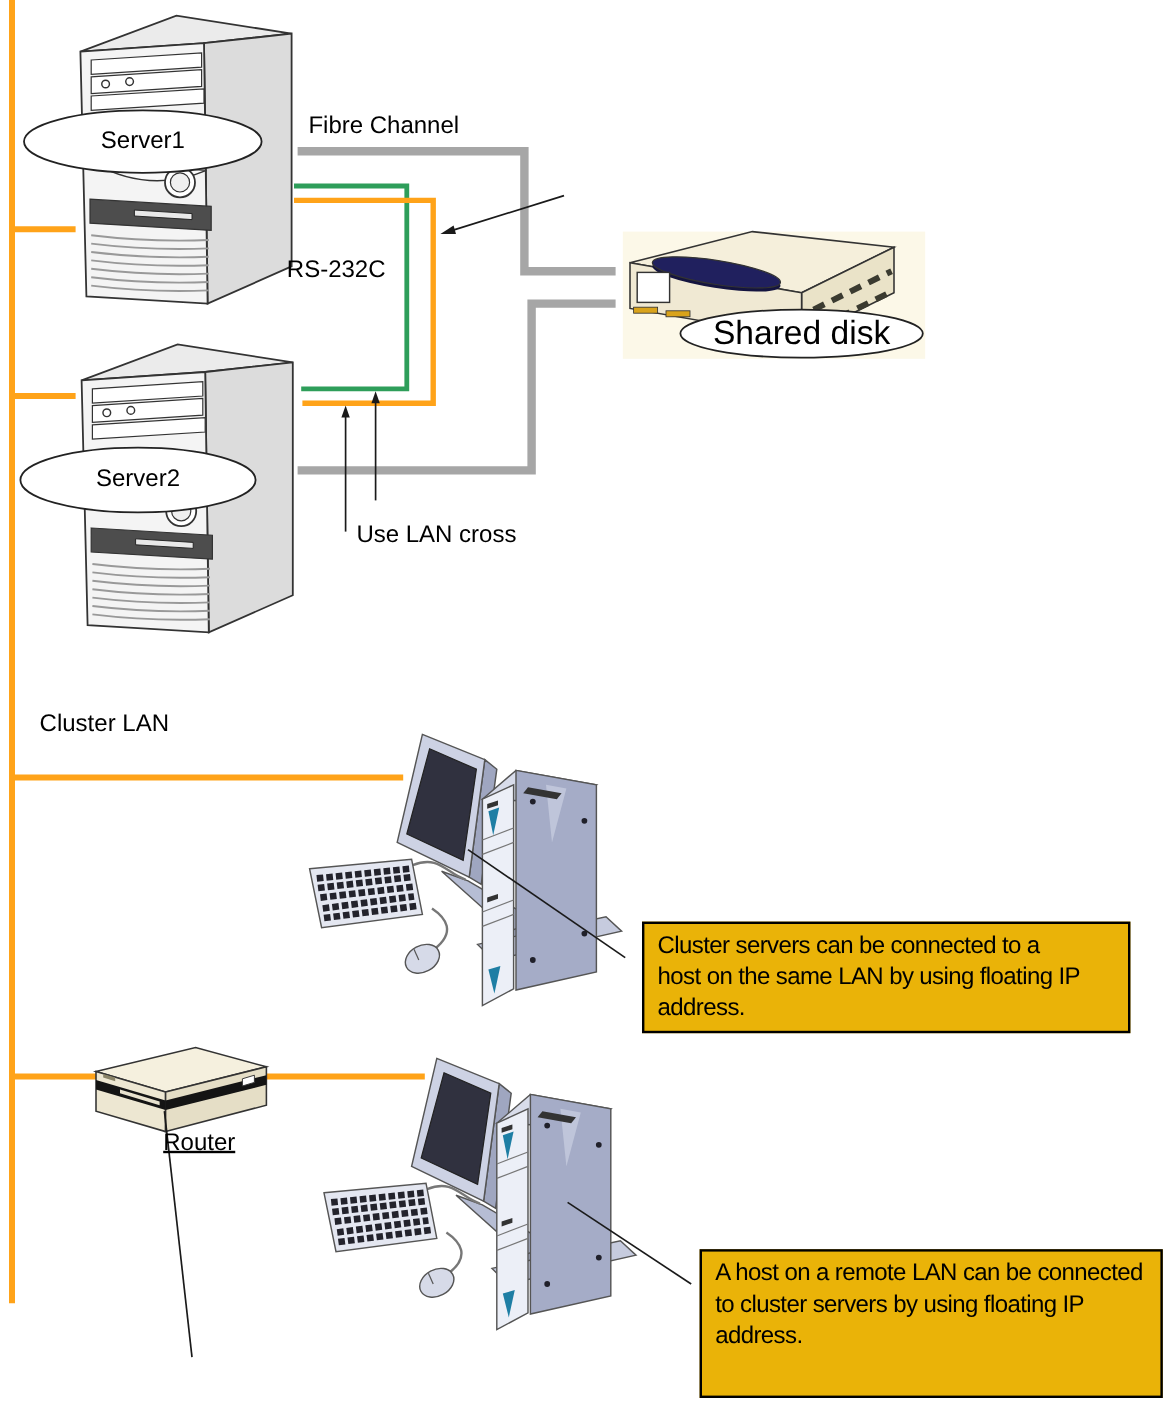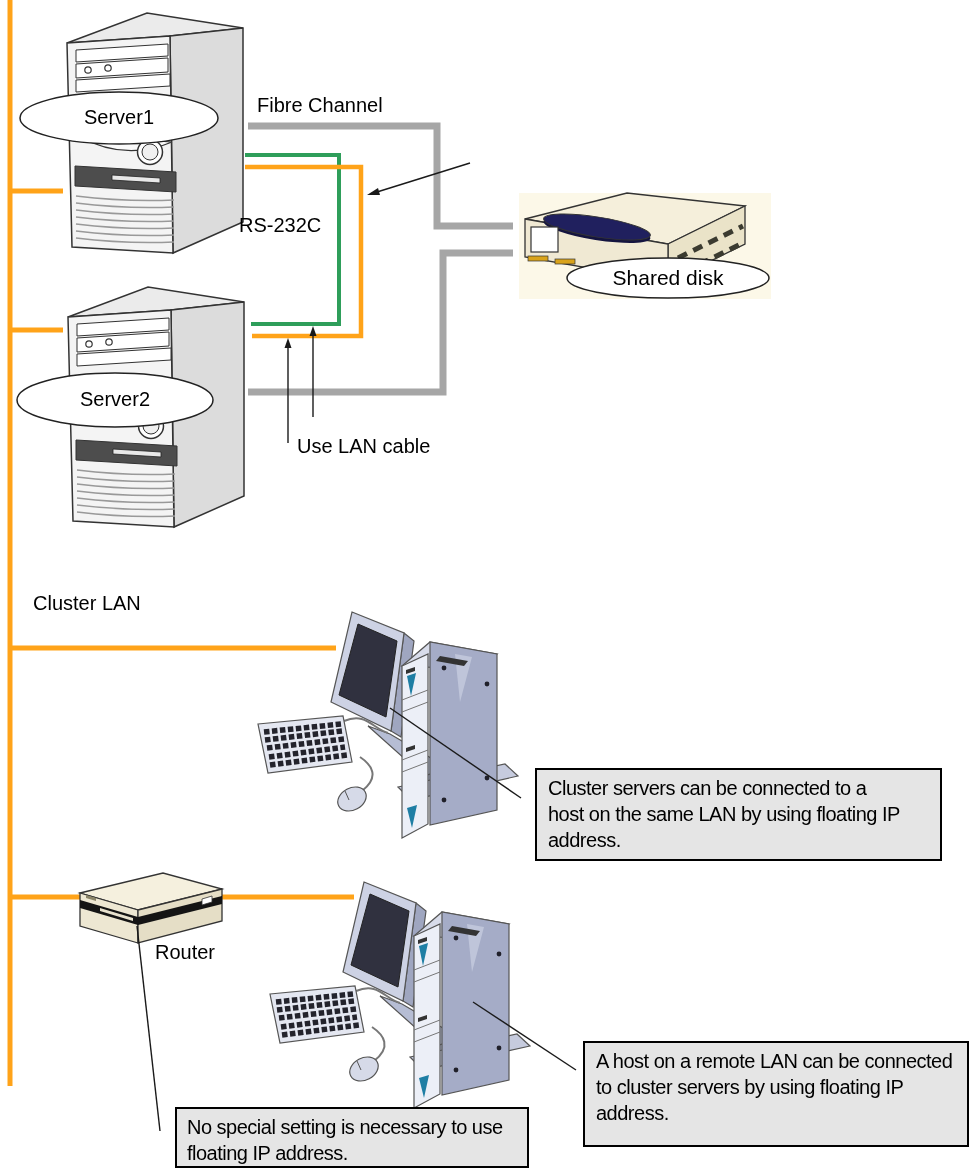--- a/index.html
+++ b/index.html
@@ -2,22 +2,22 @@
 <html><head>
 <meta charset="utf-8">
 <style>
   html,body{margin:0;padding:0;background:#fff;}
   body{font-family:"Liberation Sans","DejaVu Sans",sans-serif;color:#000;}
   .canvas{position:relative;width:972px;height:1173px;background:#fff;overflow:hidden;}
   .art{position:absolute;left:0;top:0;}
   .lbl{position:absolute;font-size:20px;line-height:25px;white-space:nowrap;color:#000;text-align:right;}
   .lbl.wrap{white-space:normal;}
   .node-lbl{position:absolute;text-align:center;font-size:20px;line-height:26px;color:#000;}
-  .node-lbl.sm{font-size:21px;}
-  .callout{position:absolute;box-sizing:border-box;background:#e5e5e5;border:2px solid #000;
+  .node-lbl.sm{font-size:28px;}
+  .callout{position:absolute;box-sizing:border-box;background:#eab308;border:2px solid #000;
            font-size:20px;line-height:26px;letter-spacing:-0.5px;padding:5px 11px;color:#000;}
 </style>
 </head>
 <body>
 
 <div class="canvas">
 
 <svg class="art" width="972" height="1173" viewBox="0 0 972 1173">
 
   <g fill="none" stroke="#A6A6A6" stroke-width="7">
@@ -166,32 +166,31 @@
     <line x1="137" y1="926" x2="160" y2="1131"></line>
   </g>
 </svg>
 
 <div class="lbl" style="left:257px;top:93px;">Fibre Channel</div>
 
 
 <div class="lbl" style="left:239px;top:201px;margin-top:12px;">RS-232C</div>
 
 
-<div class="lbl" style="left:297px;top:434px;">Use LAN cable</div>
+<div class="lbl" style="left:297px;top:434px;">Use LAN cross</div>
 
 <div class="lbl" style="left:33px;top:591px;">Cluster LAN</div>
 
 
-<div class="lbl" style="left:155px;top:940px;">Router</div>
+<div class="lbl" style="left:136px;top:940px;text-decoration:underline;">Router</div>
 
 <div class="node-lbl" style="left:20px;top:104px;width:198px;">Server1</div>
 
 <div class="node-lbl" style="left:17px;top:386px;width:196px;">Server2</div>
 
 <div class="node-lbl sm" style="left:567px;top:265px;width:202px;">Shared disk</div>
 
 <div class="callout" style="left:535px;top:768px;width:407px;height:93px;padding-right:36px;">Cluster servers can be connected to a host on the same LAN by using floating IP address.</div>
 
-<div class="callout" style="left:583px;top:1041px;width:386px;height:106px;">A host on a remote LAN can be connected to cluster servers by using floating IP address.</div>
+<div class="callout" style="left:583px;top:1041px;width:386px;height:124px;">A host on a remote LAN can be connected to cluster servers by using floating IP address.</div>
 
-<div class="callout" style="left:175px;top:1107px;width:354px;height:61px;padding:5px 8px 5px 10px;">No special setting is necessary to use floating IP address.</div>
 
 </div>
 
 </body></html>

